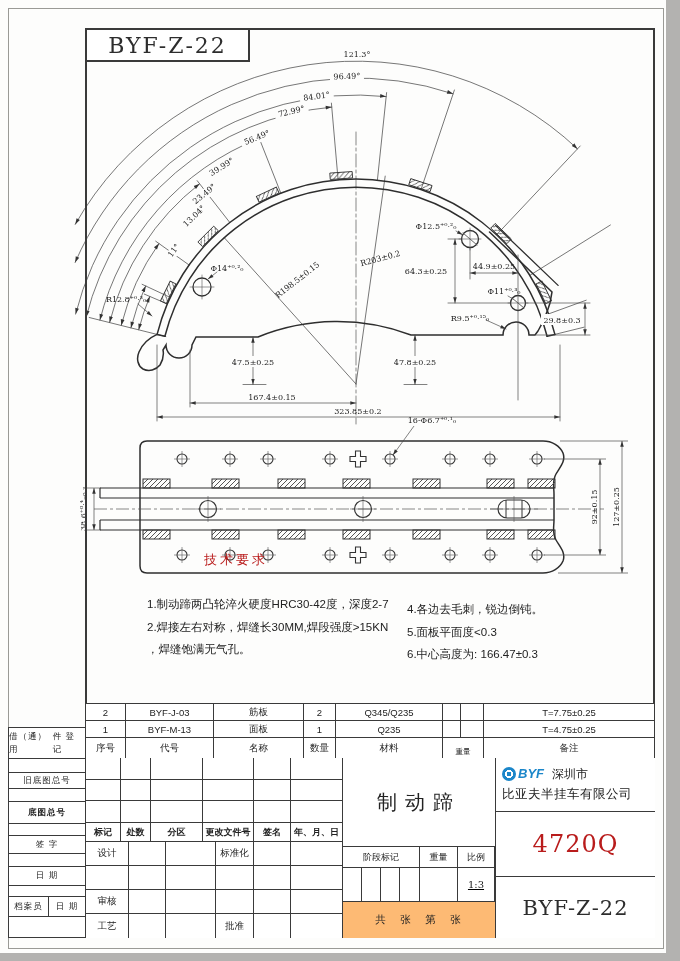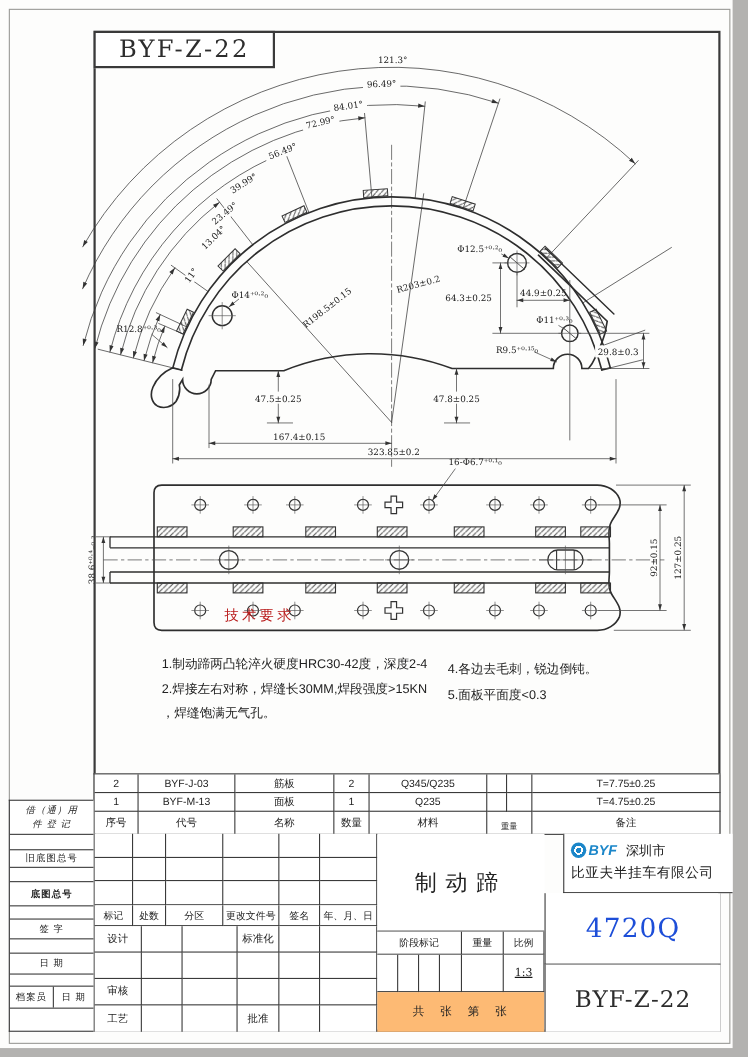--- a/index.html
+++ b/index.html
@@ -315,27 +315,28 @@
 
   <div class="outer-border"></div>
   <div class="inner-frame"></div>
 
   <div class="abs tbox">
     <span>BYF-Z-22</span>
   </div>
 
   <div class="abs tech-title">技术要求</div>
   <div class="abs tech-col" style="left:147px;top:593px;">
-    <div>1.制动蹄两凸轮淬火硬度HRC30-42度，深度2-4</div>
+    <div>1.制动蹄两凸轮淬火硬度HRC30-42度，深度2-7</div>
     <div>2.焊接左右对称，焊缝长30MM,焊段强度&gt;15KN</div>
     <div>，焊缝饱满无气孔。</div>
   </div>
   <div class="abs tech-col" style="left:407px;top:598px;">
     <div>4.各边去毛刺，锐边倒钝。</div>
     <div>5.面板平面度&lt;0.3</div>
+    <div>6.中心高度为: 166.47±0.3</div>
   </div>
 
   <div class="abs grid" style="left:85px;top:703px;width:570px;height:55px;border-top:1.5px solid #3a3a3a;border-left:1.5px solid #3a3a3a;grid-template-columns:40px 88px 90px 32px 107px 18px 23px 171px;grid-template-rows:17px 17px 21px;background:#fff;">
     <div class="cell">2</div>
     <div class="cell">BYF-J-03</div>
     <div class="cell">筋板</div>
     <div class="cell">2</div>
     <div class="cell">Q345/Q235</div>
     <div class="cell"></div>
     <div class="cell"></div>
@@ -370,21 +371,21 @@
       <div class="cell"></div>
       <div class="cell"></div>
       <div class="cell"></div>
     <div class="cell"></div>
       <div class="cell"></div>
       <div class="cell"></div>
       <div class="cell"></div>
       <div class="cell"></div>
       <div class="cell"></div>
   </div>
-  <div class="abs grid" style="left:85px;top:823px;width:258px;height:19px;border-left:1.5px solid #3a3a3a;grid-template-columns:35px 30px 52px 51px 37px 52px;grid-template-rows:19px;background:#fff;">
+  <div class="abs grid" style="left:85px;top:823px;width:258px;height:19px;border-left:1.5px solid #3a3a3a;grid-template-columns:35px 30px 52px 51px 37px 52px;grid-template-rows:19px;background:#fff;font-weight:bold;">
     <div class="cell" style="font-size:9px">标记</div>
     <div class="cell" style="font-size:9px">处数</div>
     <div class="cell" style="font-size:9px">分区</div>
     <div class="cell" style="font-size:9px">更改文件号</div>
     <div class="cell" style="font-size:9px">签名</div>
     <div class="cell" style="font-size:9px">年、月、日</div>
   </div>
 
   <div class="abs grid" style="left:85px;top:842px;width:258px;height:96px;border-left:1.5px solid #3a3a3a;grid-template-columns:43px 37px 50px 38px 37px 52px;grid-template-rows:24px 24px 24px 24px;background:#fff;">
     <div class="cell">设计</div>
@@ -426,35 +427,35 @@
       <div class="cell"></div>
       <div class="cell"></div>
       <div class="cell"></div>
       <div class="cell"></div>
     <div class="cell" style="font-family:'DejaVu Serif',serif;font-size:10px;">1:3</div>
   </div>
   <div class="abs" style="left:343px;top:902px;width:152px;height:36px;background:#fdba74;display:flex;align-items:center;justify-content:center;font-size:10.5px;letter-spacing:2px;color:#222;">
     <span>共　张　第　张</span>
   </div>
 
-  <div class="abs" style="left:495px;top:758px;width:160px;height:54px;border-left:1.5px solid #3a3a3a;border-bottom:1px solid #3a3a3a;background:#fff;padding:5px 6px;line-height:20px;color:#222;margin-left:17px;">
+  <div class="abs" style="left:495px;top:758px;width:160px;height:54px;border-left:1.5px solid #3a3a3a;border-bottom:1px solid #3a3a3a;background:#fff;padding:5px 6px;line-height:20px;color:#222;">
     <div style="white-space:nowrap;">
       <span class="logo-disc"></span><span class="blue" style="font-weight:bold;font-style:italic;font-size:13px;">BYF</span><span style="font-size:12px;margin-left:8px;">深圳市</span>
     </div>
     <div style="font-size:12.5px;letter-spacing:0.5px;">比亚夫半挂车有限公司</div>
   </div>
   <div class="abs" style="left:495px;top:812px;width:160px;height:65px;border-left:1.5px solid #3a3a3a;border-bottom:1px solid #3a3a3a;background:#fff;display:flex;align-items:center;justify-content:center;">
-    <span class="serif" style="font-size:24px;letter-spacing:1px;color:#1d4ed8;">4720Q</span>
+    <span class="serif" style="font-size:24px;letter-spacing:1px;color:#b91c1c;">4720Q</span>
   </div>
   <div class="abs" style="left:495px;top:877px;width:160px;height:61px;border-left:1.5px solid #3a3a3a;background:#fff;display:flex;align-items:center;justify-content:center;">
     <span class="serif" style="font-size:21px;letter-spacing:1px;color:#2d2d2d;">BYF-Z-22</span>
   </div>
 
   <div class="abs" style="left:8px;top:727px;width:77px;height:211px;border:1px solid #3a3a3a;border-right:none;background:#fff;">
-    <div class="archive-row" style="height:30px;flex-direction:column;line-height:13px;font-style:italic;">
+    <div class="archive-row" style="height:30px;flex-direction:row;line-height:13px;">
       <div>借（通）用</div>
       <div>件 登 记</div>
     </div>
     <div class="archive-row" style="height:13px;"></div>
     <div class="archive-row" style="height:15px;">旧底图总号</div>
     <div class="archive-row" style="height:12px;"></div>
     <div class="archive-row" style="height:21px;font-weight:bold;">底图总号</div>
     <div class="archive-row" style="height:11px;"></div>
     <div class="archive-row" style="height:17px;">签 字</div>
     <div class="archive-row" style="height:12px;"></div>

